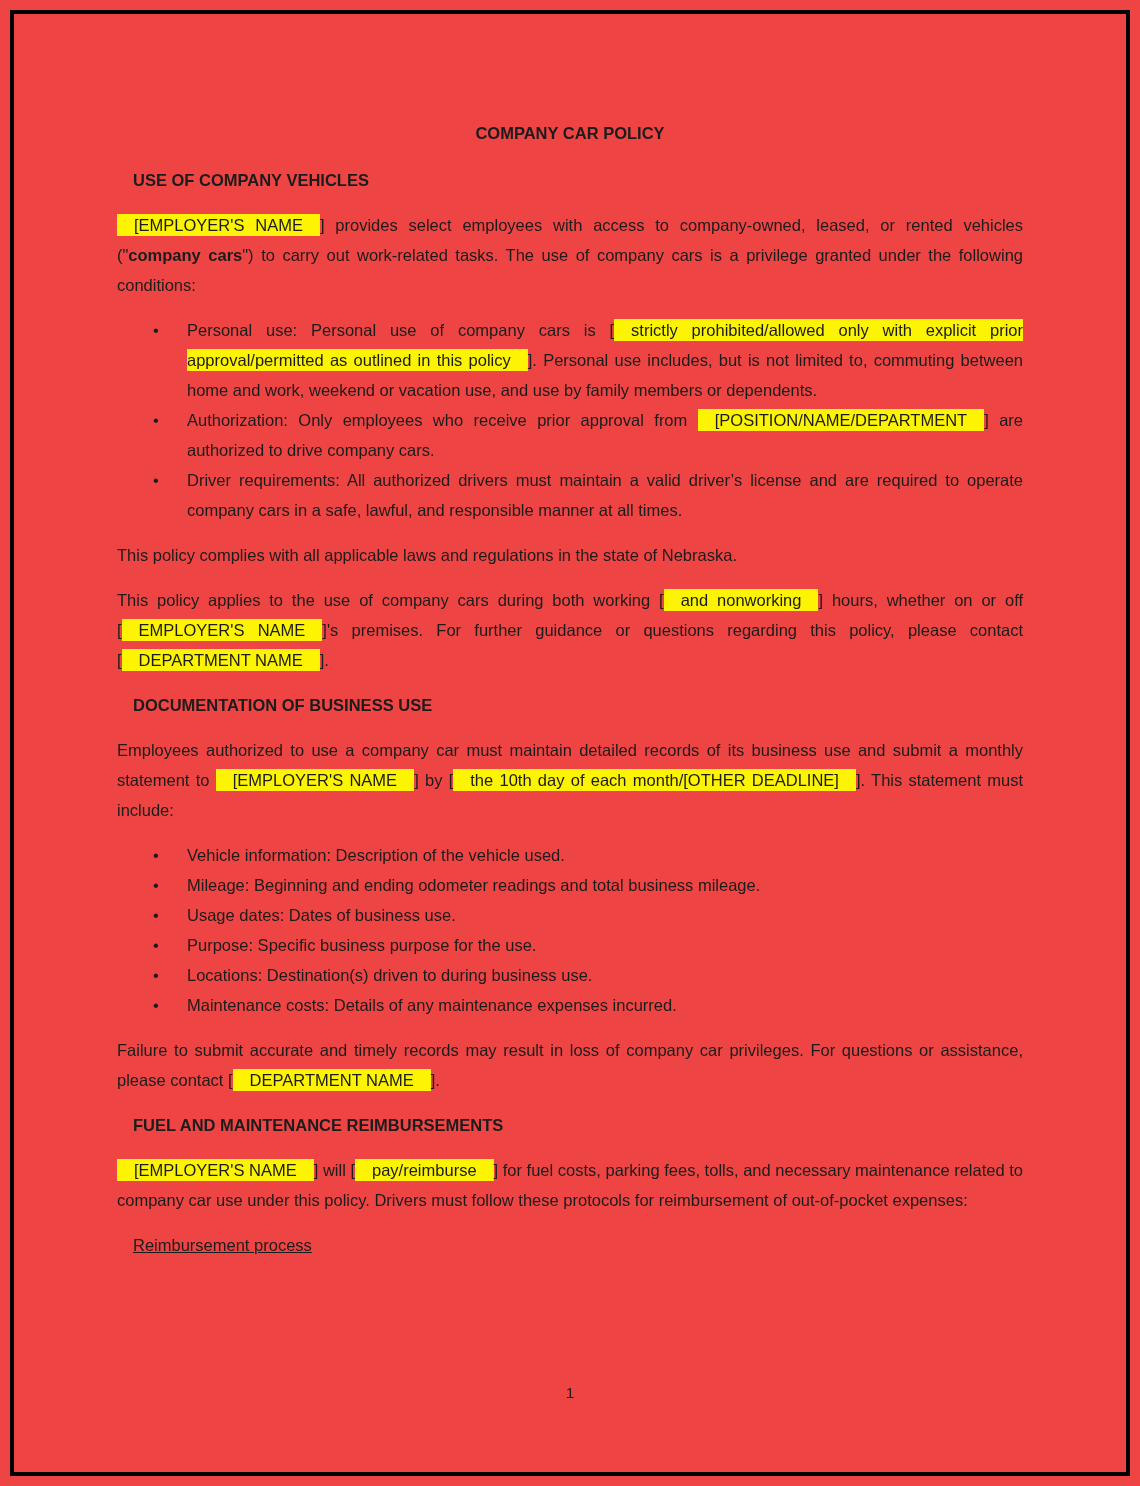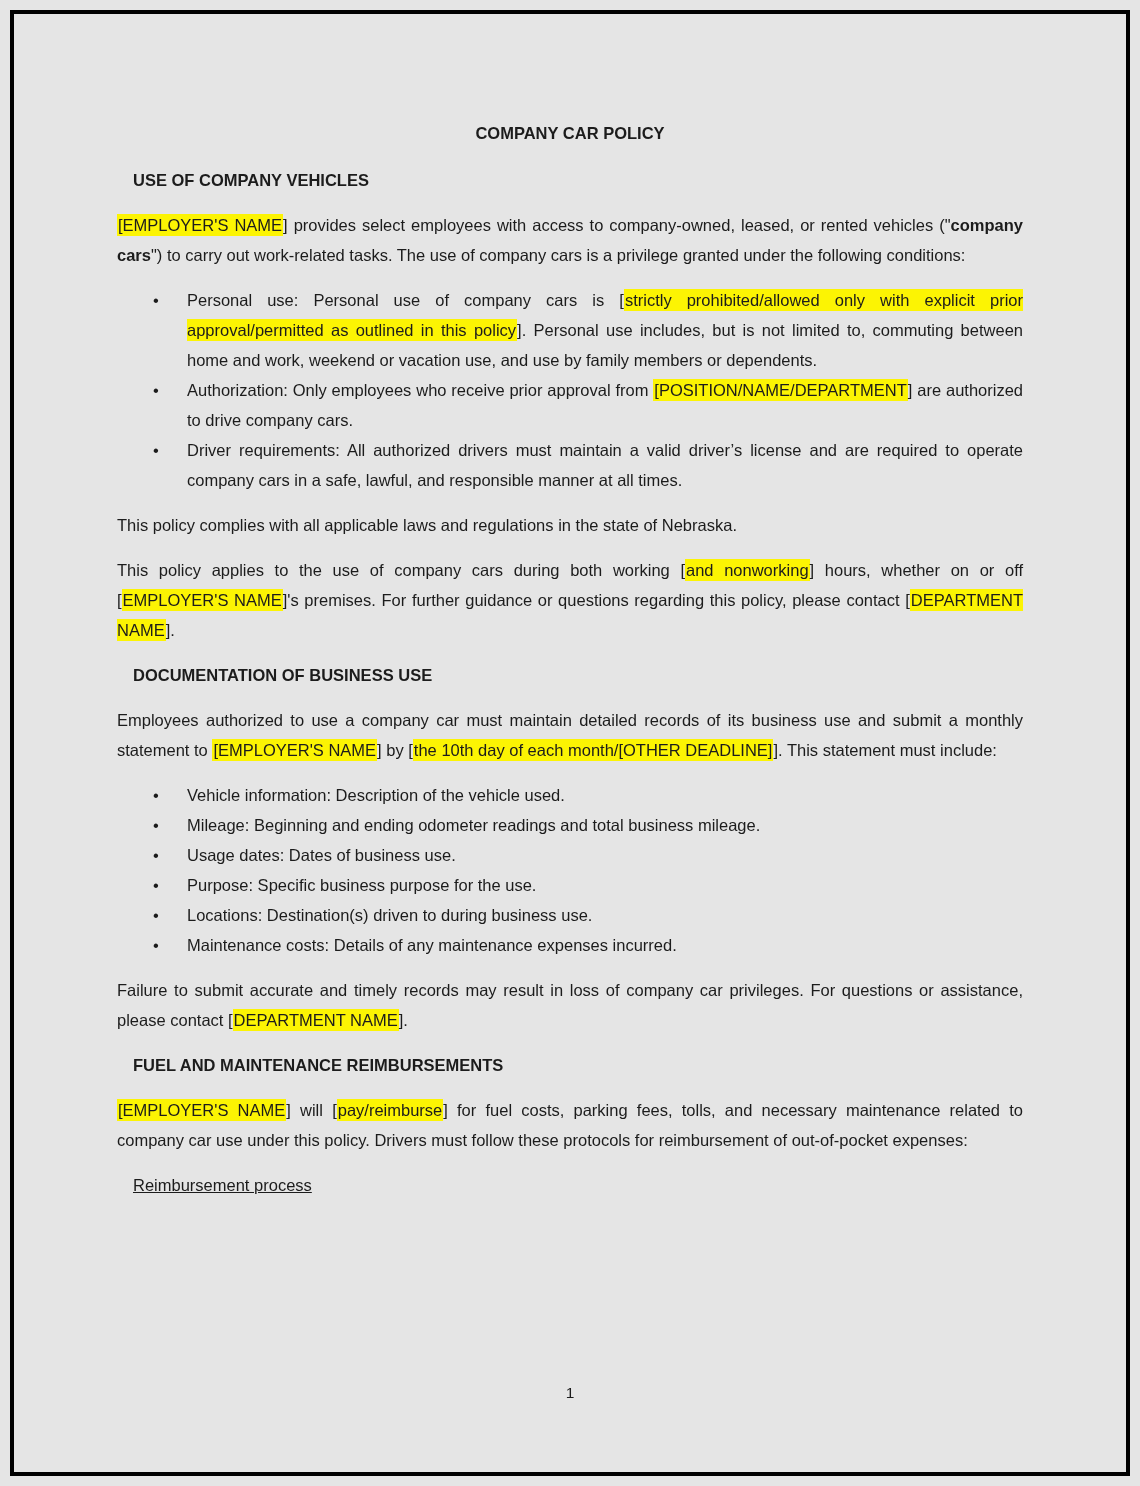--- a/index.html
+++ b/index.html
@@ -1,19 +1,19 @@
 <!DOCTYPE html>
 <html><head>
 <meta charset="utf-8">
 <style>
   html,body{margin:0;padding:0;background:#ffffff;}
   .page{
     position:relative;
     width:1140px;height:1486px;
-    background:#e5e5e5;
+    background:#ef4444;
     font-family:"Liberation Sans",sans-serif;
     color:var(--txt,#1c1c1c);
     overflow:hidden;
   }
   .frame{
     position:absolute;inset:10px;
     border:4px solid var(--frame,#000);
     pointer-events:none;
   }
   .content{
@@ -31,21 +31,21 @@
   ul.bullets{list-style:none;margin:15px 0;padding:0;}
   ul.bullets li{
     position:relative;
     padding-left:70px;
     text-align:justify;
   }
   ul.bullets li::before{
     content:"•";
     position:absolute;left:36px;top:0;
   }
-  .hl{background:var(--hl,#fcf403);padding:2px 1px;}
+  .hl{background:var(--hl,#fcf403);padding:2px 17px;}
   .bd{font-weight:bold;}
   .pagenum{
     position:absolute;top:1384px;left:0;right:0;
     text-align:center;font-size:15.5px;
   }
 </style>
 </head>
 <body>
 
 <div class="page" style="--hl: #fcf403; --txt: #1c1c1c; --frame: #000000;">

